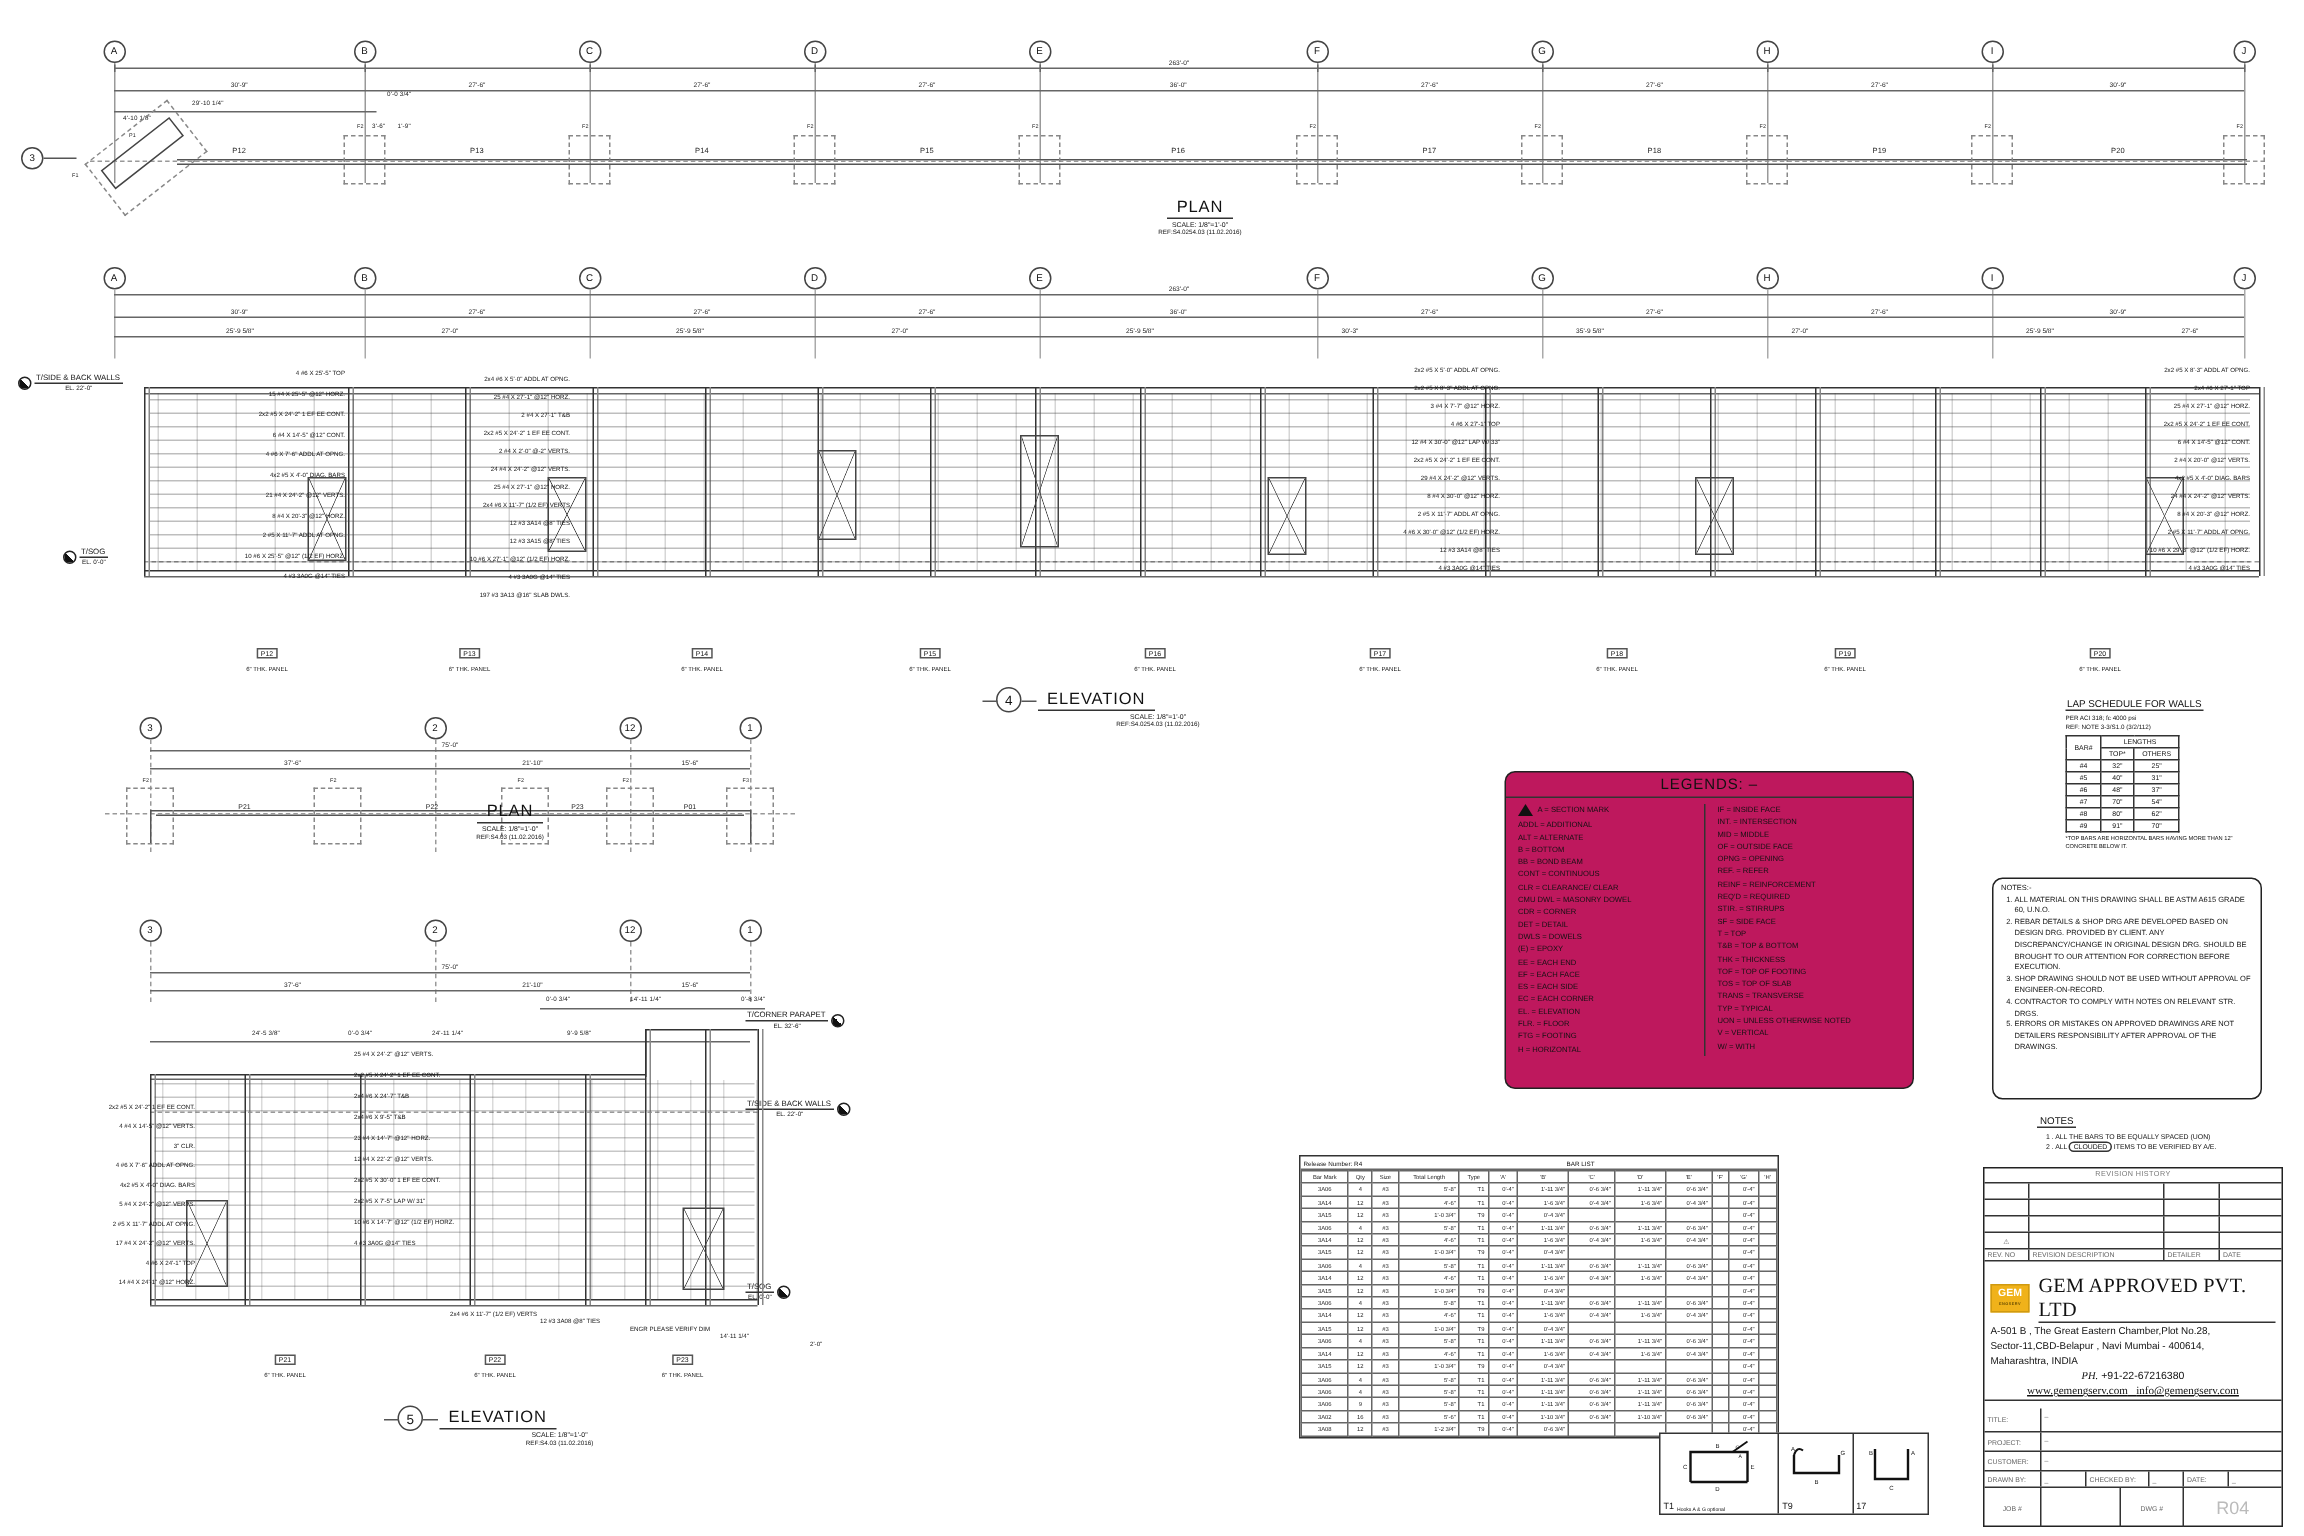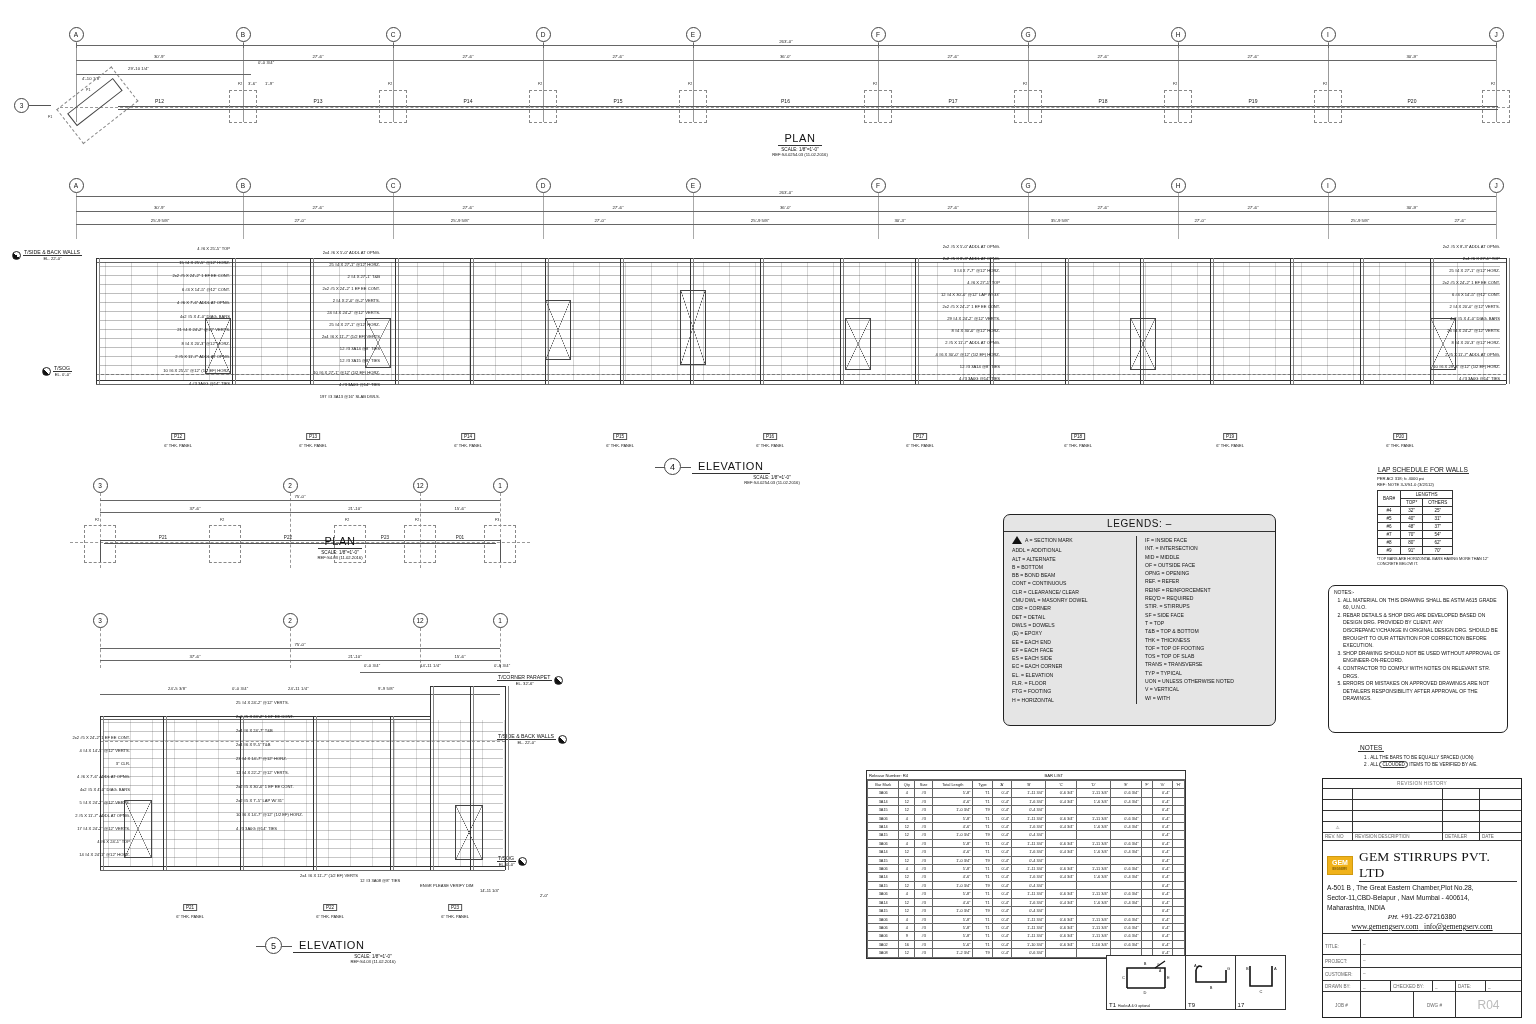--- a/index.html
+++ b/index.html
@@ -27,21 +27,21 @@
   .dimtick{position:absolute;width:.6px;background:#666;height:5px;}
   .dimtxt{position:absolute;font-size:4.4px;transform:translateX(-50%);color:#222;background:#fff;padding:0 1px;}
 
   
   .viewlabel{position:absolute;text-align:center;}
   .viewlabel .t1{font-size:11px;letter-spacing:.6px;border-bottom:1px solid #333;padding:0 6px 1px;display:inline-block;}
   .viewlabel .t2{font-size:4.6px;display:block;margin-top:1px;}
   .viewlabel .t3{font-size:4.2px;display:block;}
 
   
-  .legendbox{position:absolute;border:1.4px solid #222;border-radius:7px;background:#e5e5e5;box-sizing:border-box;}
+  .legendbox{position:absolute;border:1.4px solid #222;border-radius:7px;background:#be185d;box-sizing:border-box;}
   .legendtitle{text-align:center;font-size:10px;letter-spacing:.6px;padding:3px 0 2px;border-bottom:1px solid #333;}
   .legendcols{display:flex;padding:4px 6px 4px 8px;}
   .legendcol{flex:1;}
   .legendcol.r{border-left:1px solid #333;padding-left:8px;}
   .legendcol div{font-size:5.1px;line-height:8.3px;white-space:nowrap;}
   .secmark{display:flex;align-items:center;gap:3px;margin-bottom:2px;}
   .tri{width:0;height:0;border-left:5px solid transparent;border-right:5px solid transparent;border-bottom:8px solid #111;}
 
   
   .notesbox{position:absolute;border:1.4px solid #222;border-radius:7px;background:#fff;box-sizing:border-box;padding:3px 5px;}
@@ -1330,21 +1330,21 @@
         <div class="tbcell" style="width:41px;">DATE</div>
       </div>
     </div>
 
     <div class="company" style="position:absolute;left:0;top:68px;width:100%;border-bottom:1px solid #333;box-sizing:border-box;">
       <div class="comprow">
         <div class="gemlogo">
           <span>GEM</span>
           <small>ENGSERV</small>
         </div>
-        <div class="compname">GEM STIRRUPS PVT. LTD</div>
+        <div class="compname">GEM APPROVED PVT. LTD</div>
       </div>
       <div class="compaddr">A-501 B , The Great Eastern Chamber,Plot No.28,</div>
       <div class="compaddr">Sector-11,CBD-Belapur , Navi Mumbai - 400614,</div>
       <div class="compaddr">Maharashtra, INDIA</div>
       <div class="compph">
         <i>PH.</i>
         <span>+91-22-67216380</span>
       </div>
       <div class="compweb">
         <span>www.gemengserv.com</span>

